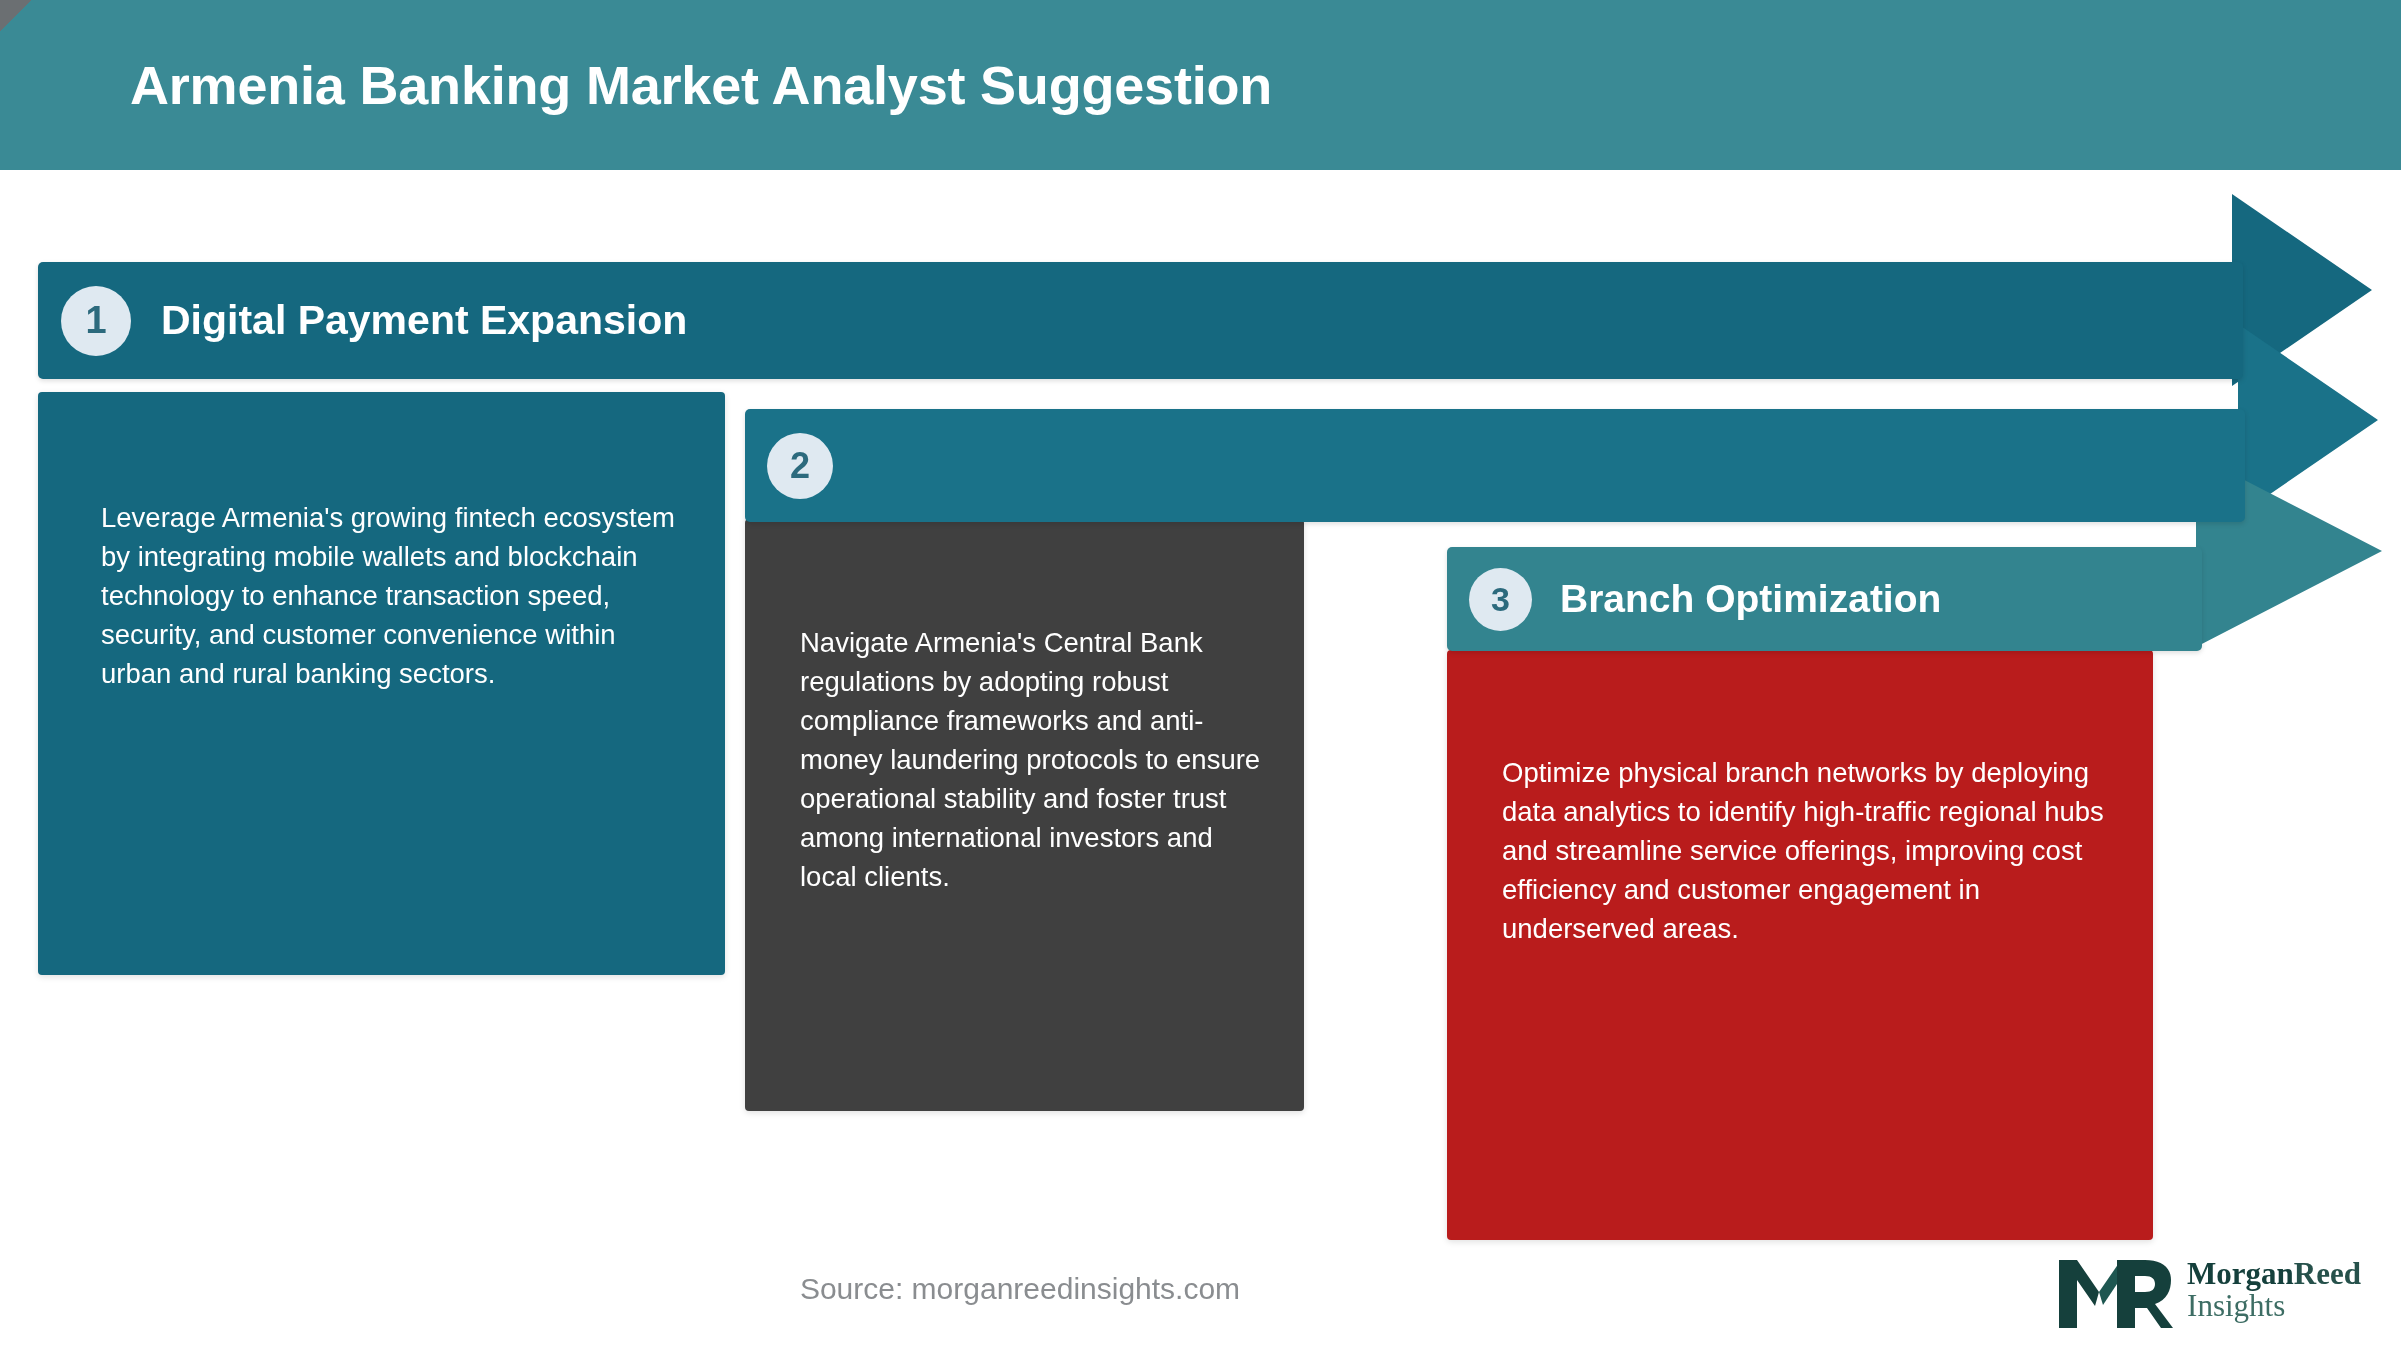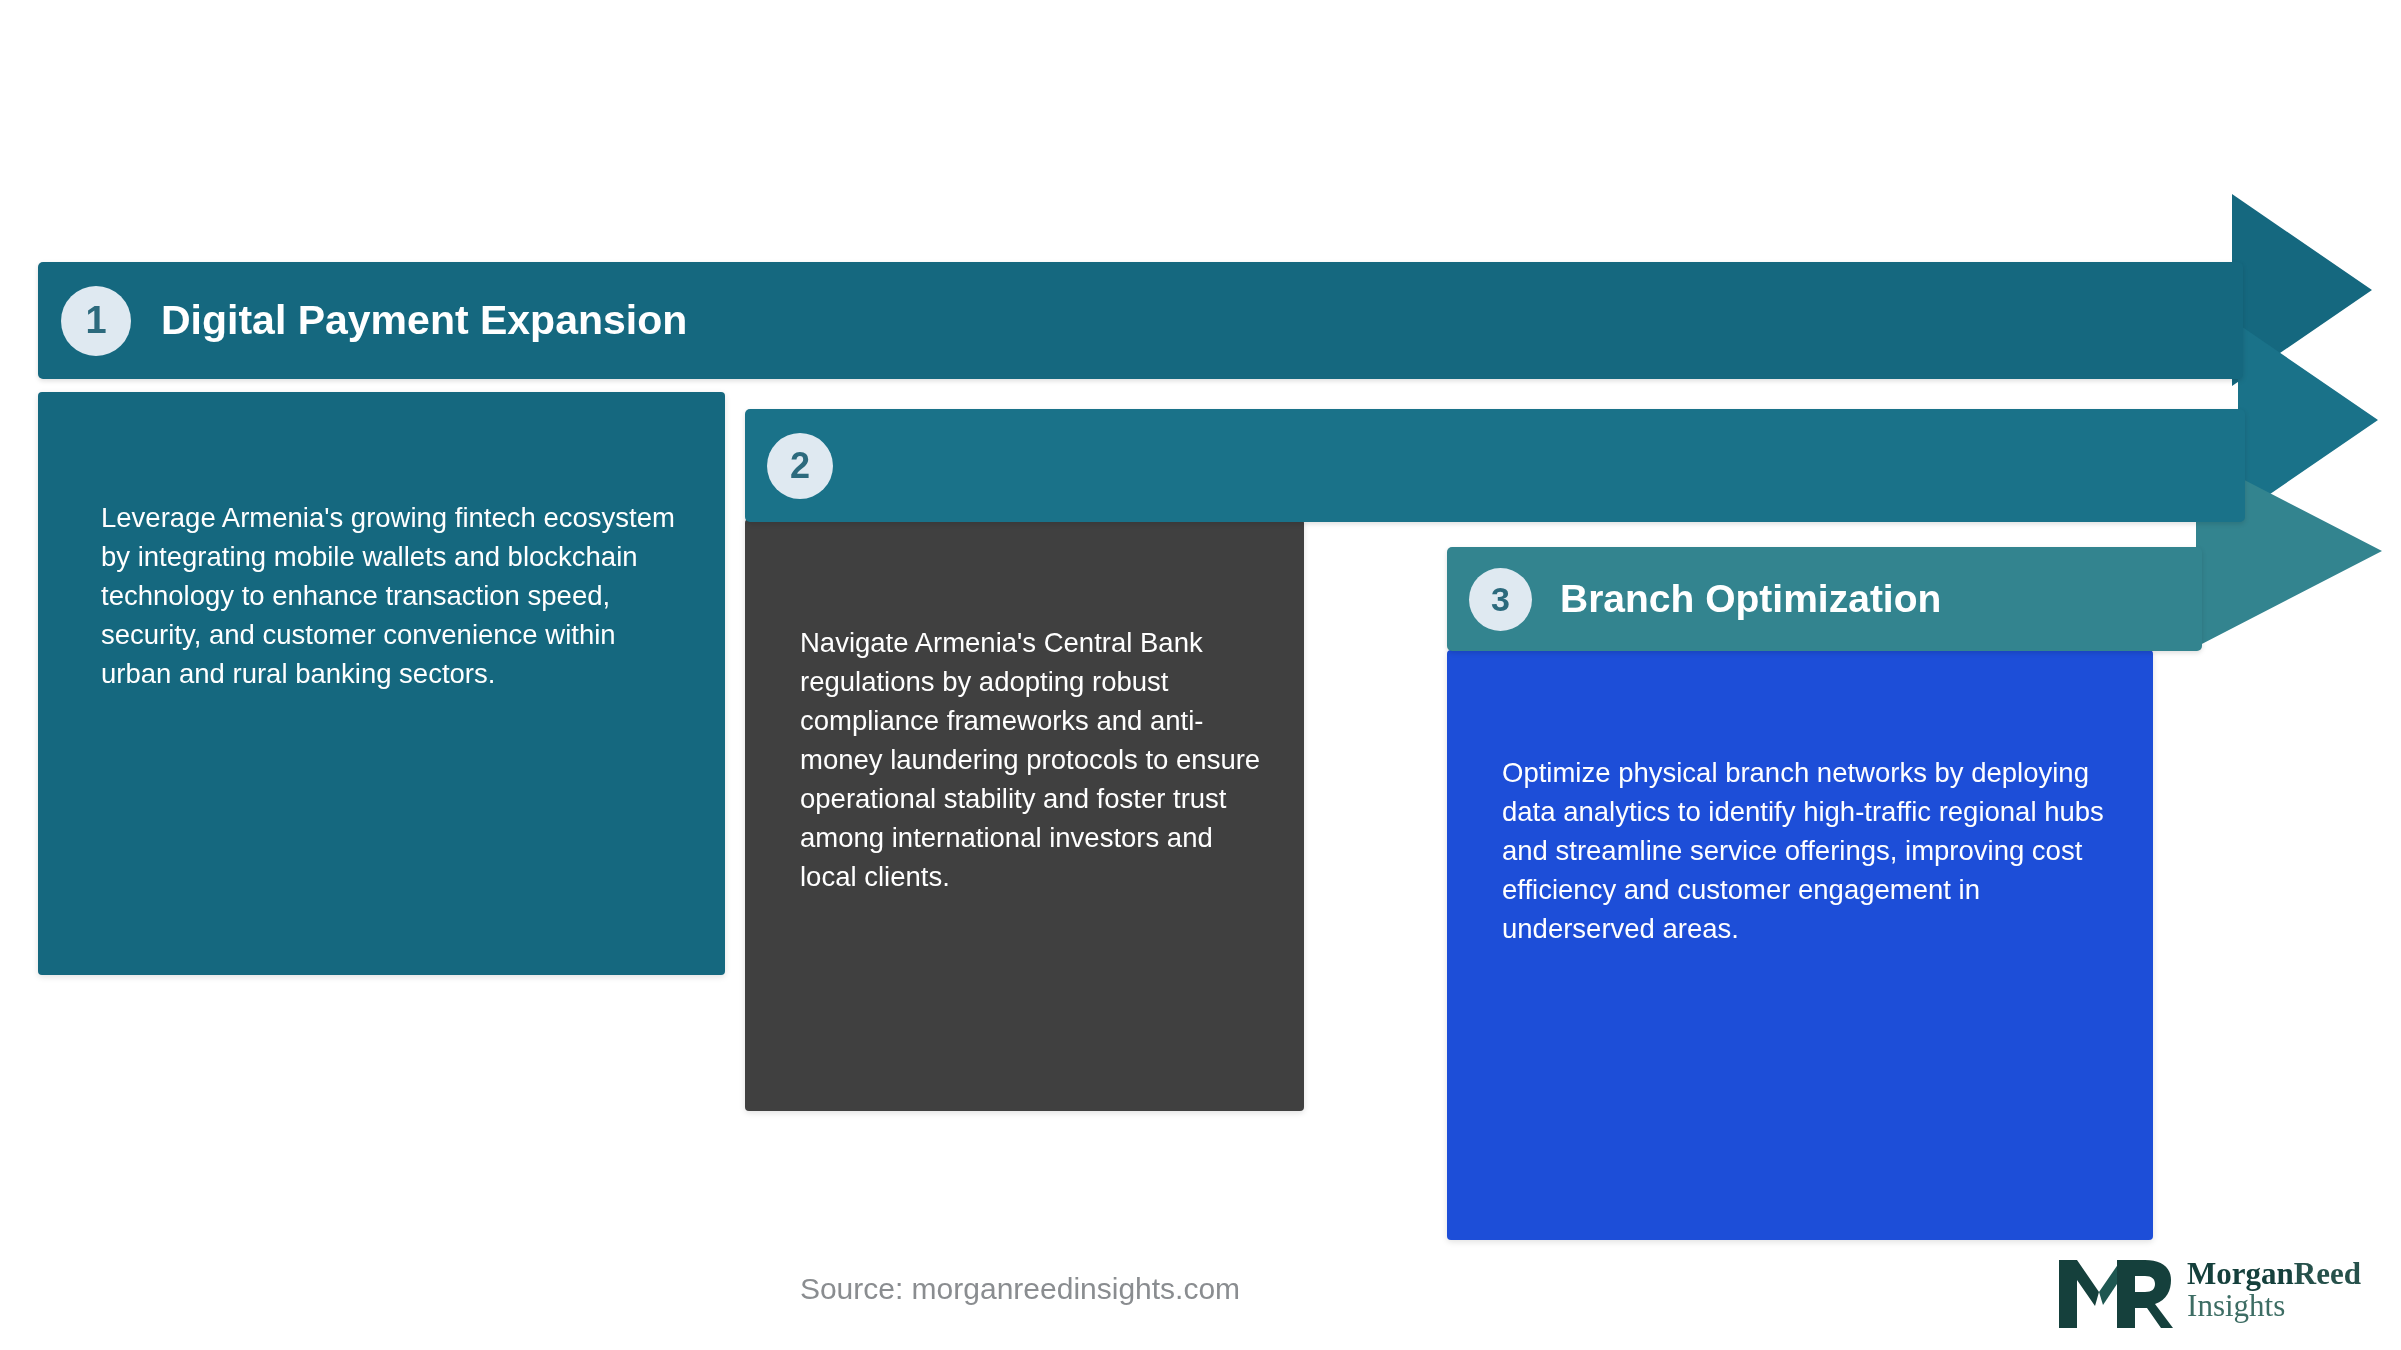--- a/index.html
+++ b/index.html
@@ -66,21 +66,21 @@
   #bar2  { left: 745px; top: 409px; width: 1500px; height: 113px; background: #1a7289; }
   #bar2 .bar-num { width: 66px; height: 66px; margin-left: 22px; background: #dfe9f1; color: #2c6a7d; font-size: 36px; }
   #bar2 .bar-title { margin-left: 30px; font-size: 40px; }
   #card2 { left: 745px; top: 519px; width: 559px; height: 592px; background: #404040; }
   #card2 .card-text { padding: 58px 30px 0 55px; }
 
   
   #bar3  { left: 1447px; top: 547px; width: 755px; height: 104px; background: #33848f; }
   #bar3 .bar-num { width: 63px; height: 63px; margin-left: 22px; background: #dfe9f1; color: #2c6a7d; font-size: 34px; }
   #bar3 .bar-title { margin-left: 28px; font-size: 39px; }
-  #card3 { left: 1447px; top: 650px; width: 706px; height: 590px; background: #1d4ed8; }
+  #card3 { left: 1447px; top: 650px; width: 706px; height: 590px; background: #b91c1c; }
   #card3 .card-text { padding: 57px 30px 0 55px; }
 
   
   .source {
     position: absolute; left: 0; top: 1272px; width: 2040px;
     text-align: center; color: #8a8d90; font-size: 30px;
   }
   .logo {
     position: absolute; right: 40px; top: 1258px;
     display: flex; 
@@ -89,20 +89,24 @@
   .logo-words { font-family: "Liberation Serif", serif; line-height: 1.02; }
   .logo-l1 { font-size: 31px; font-weight: bold; color: #15403c; white-space: nowrap; }
   .logo-l1 .lw-2 { color: #26514b; font-weight: bold; }
   .logo-l2 { font-size: 31px; color: #3d6d64; }
 </style>
 </head>
 <body>
 
 <div id="stage">
 
+  <div class="header">
+    <div class="header-corner"></div>
+    <div class="header-title">Armenia Banking Market Analyst Suggestion</div>
+  </div>
 
   <svg class="arrow-layer" viewBox="0 0 2401 1350" width="2401" height="1350">
 
     <path fill="#15687f" d="M 1900 262 L 2232 262 L 2232 194 L 2372 290 L 2232 386 L 2232 379 L 1900 379 Z"></path>
 
     <path fill="#1a7289" d="M 2000 409 L 2238 409 L 2238 324 L 2378 420 L 2238 516 L 2238 522 L 2000 522 Z"></path>
 
     <path fill="#33848f" d="M 2050 547 L 2196 547 L 2196 455 L 2382 551 L 2196 647 L 2196 651 L 2050 651 Z"></path>
   </svg>
 

